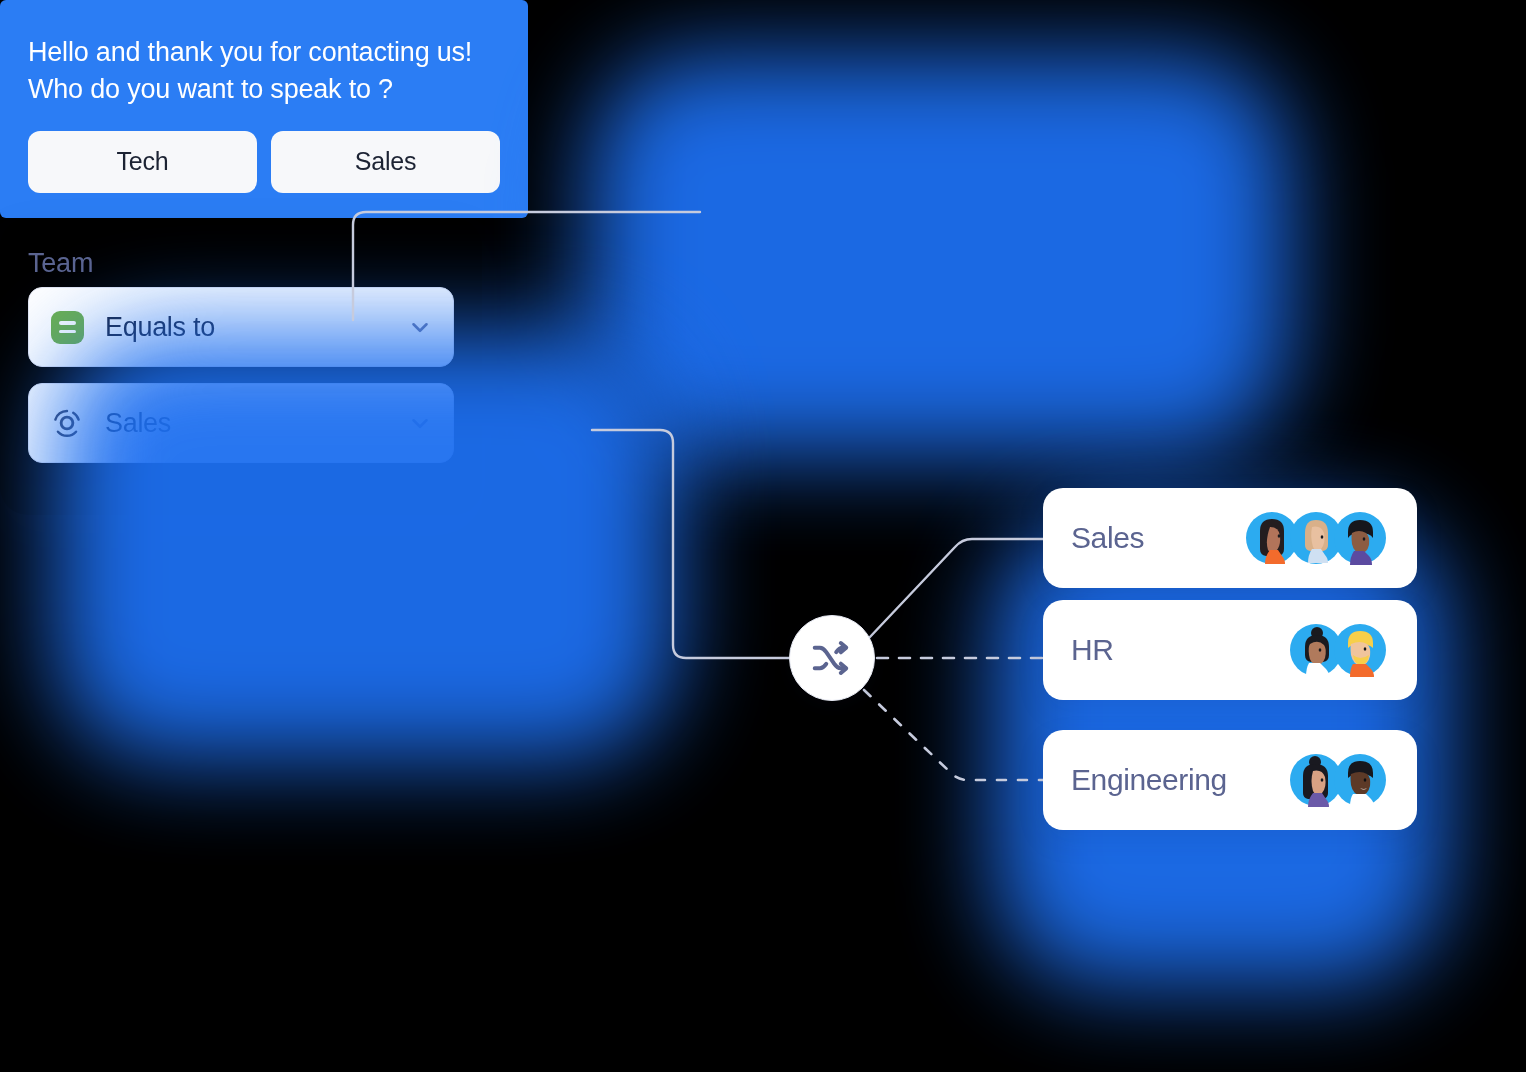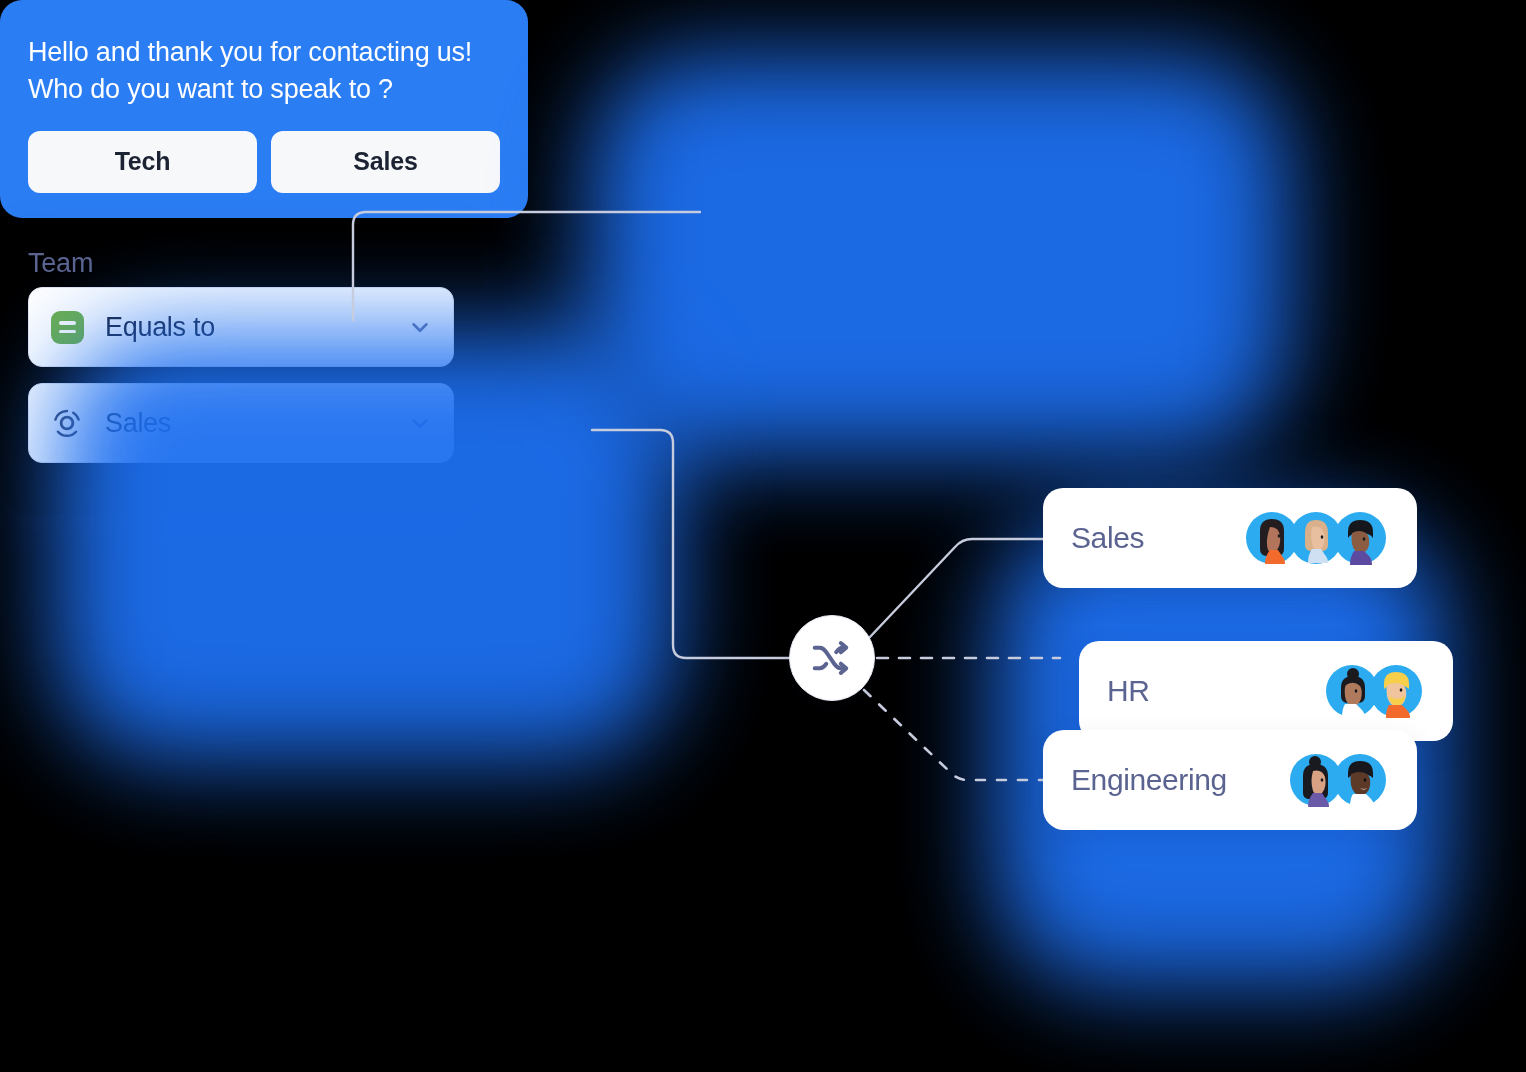--- a/index.html
+++ b/index.html
@@ -24,21 +24,21 @@
   .glow.left   { left:55px;   top:330px;  width:620px; height:430px; border-radius:110px; }
   .glow.right  { left:995px;  top:515px;  width:450px; height:470px; border-radius:110px; }
 
   
   #wires { position:absolute; inset:0; z-index:3; pointer-events:none; }
 
   
   #chat-card {
     left:661px; top:110px; width:528px; height:218px;
     background:#2b7df4;
-    border-radius:22px;
+    border-radius:6px;
     padding:34px 28px 25px 28px;
     z-index:6;
   }
   #chat-text {
     color:#fff;
     font-size:27px;
     line-height:1.38;
     font-weight:400;
     letter-spacing:-.2px;
     white-space:pre-line;
@@ -46,21 +46,21 @@
   #chat-choices { display:flex; gap:14px; margin-top:22px; }
   .choice-btn {
     flex:1;
     height:62px;
     background:#f7f8fa;
     border:none;
     border-radius:12px;
     color:#1c2333;
     font-family:"Liberation Sans", sans-serif;
     font-size:25px;
-    font-weight:700;
+    font-weight:400;
     letter-spacing:-.2px;
     cursor:pointer;
     display:flex; align-items:center; justify-content:center;
   }
 
   
   #team-card {
     left:110px; top:280px; width:482px; height:297px;
     border-radius:28px;
     padding:30px 28px;
@@ -124,22 +124,22 @@
     left:1043px; width:374px; height:100px;
     background:#fff;
     border-radius:20px;
     display:flex; align-items:center;
     padding:0 28px;
     box-shadow:0 10px 28px rgba(18,40,90,.10);
     z-index:6;
     cursor:pointer;
   }
   #row-sales { top:488px; }
-  #row-hr    { top:641px;margin-left:36px; }
-  #row-eng   { top:730px;border-radius:21px; }
+  #row-hr    { top:600px; }
+  #row-eng   { top:730px; }
   .team-row-label {
     flex:1;
     color:#5b6490;
     font-size:30px;
     font-weight:400;
     letter-spacing:-.4px;
   }
   .avatars { display:flex; align-items:center; }
   .avatars .av { margin-left:-14px; }
   .avatars .av:first-child { margin-left:0; }

